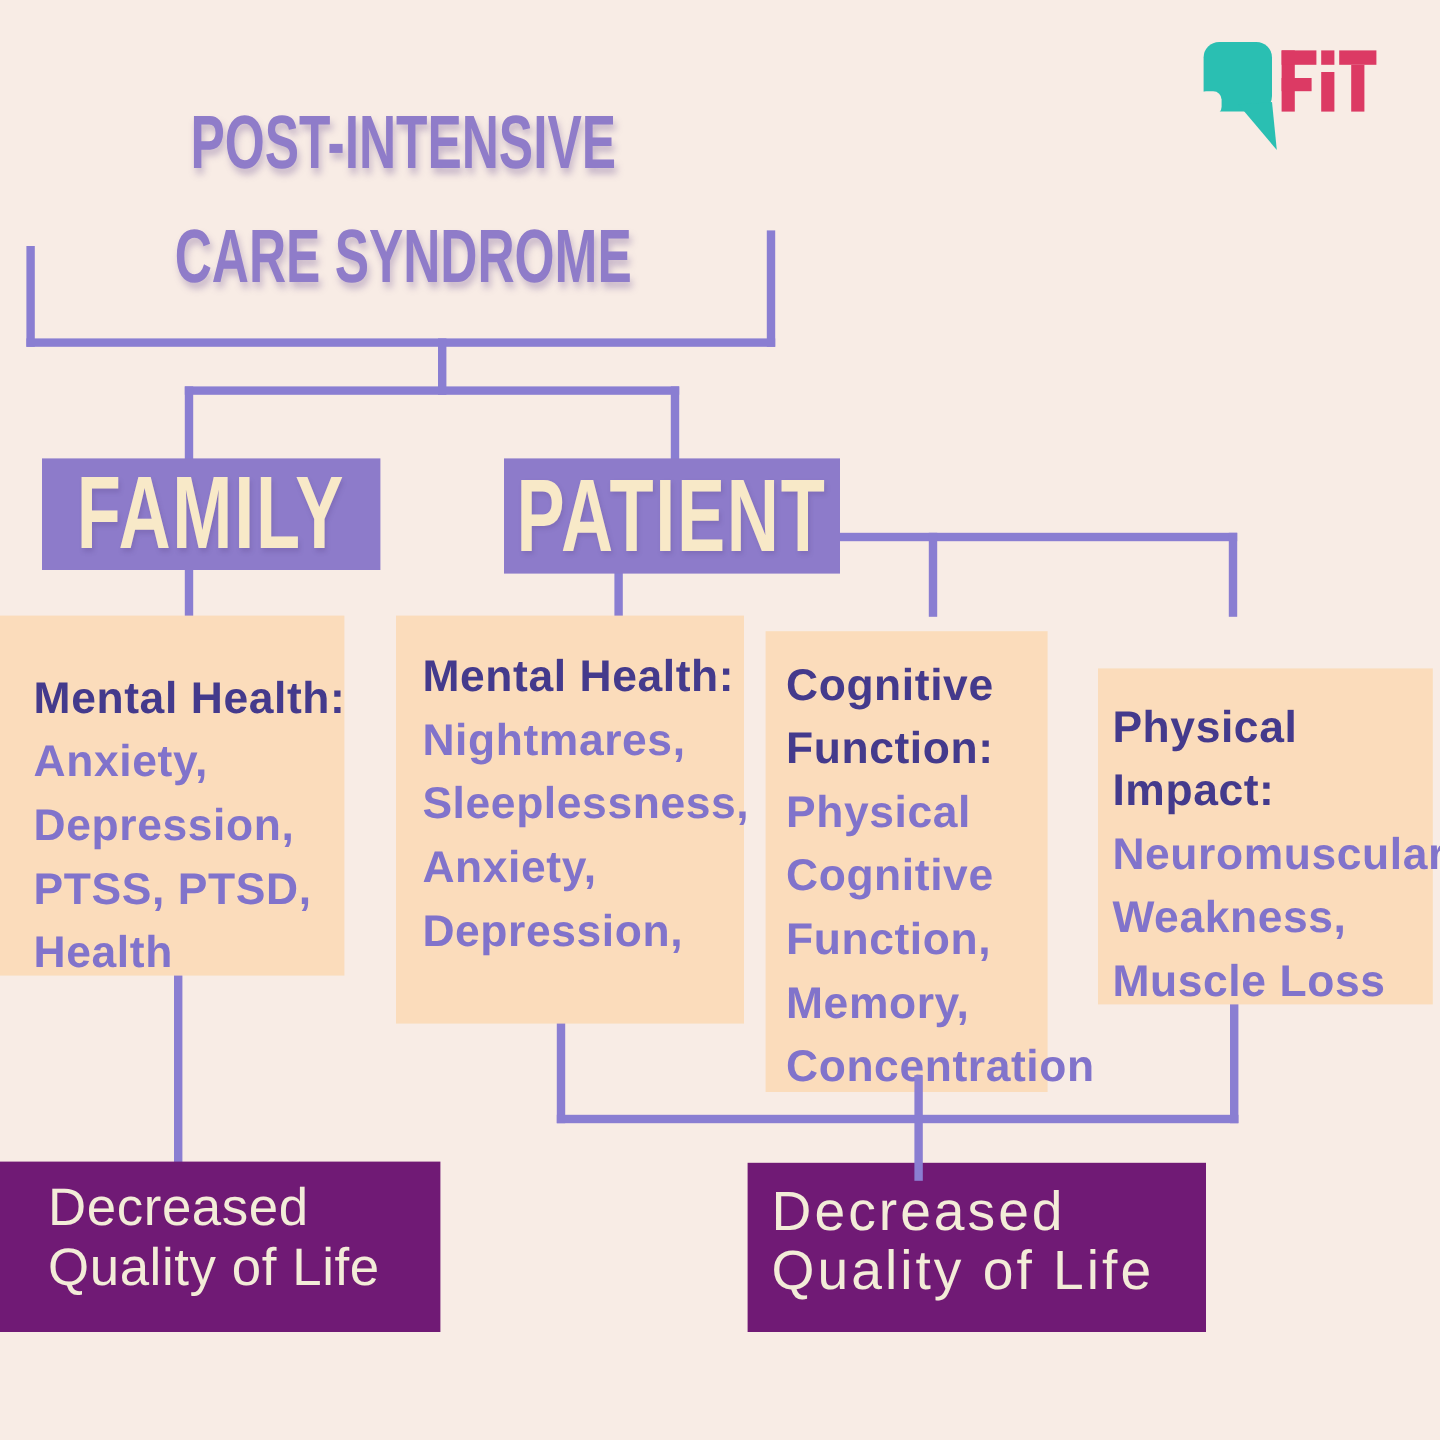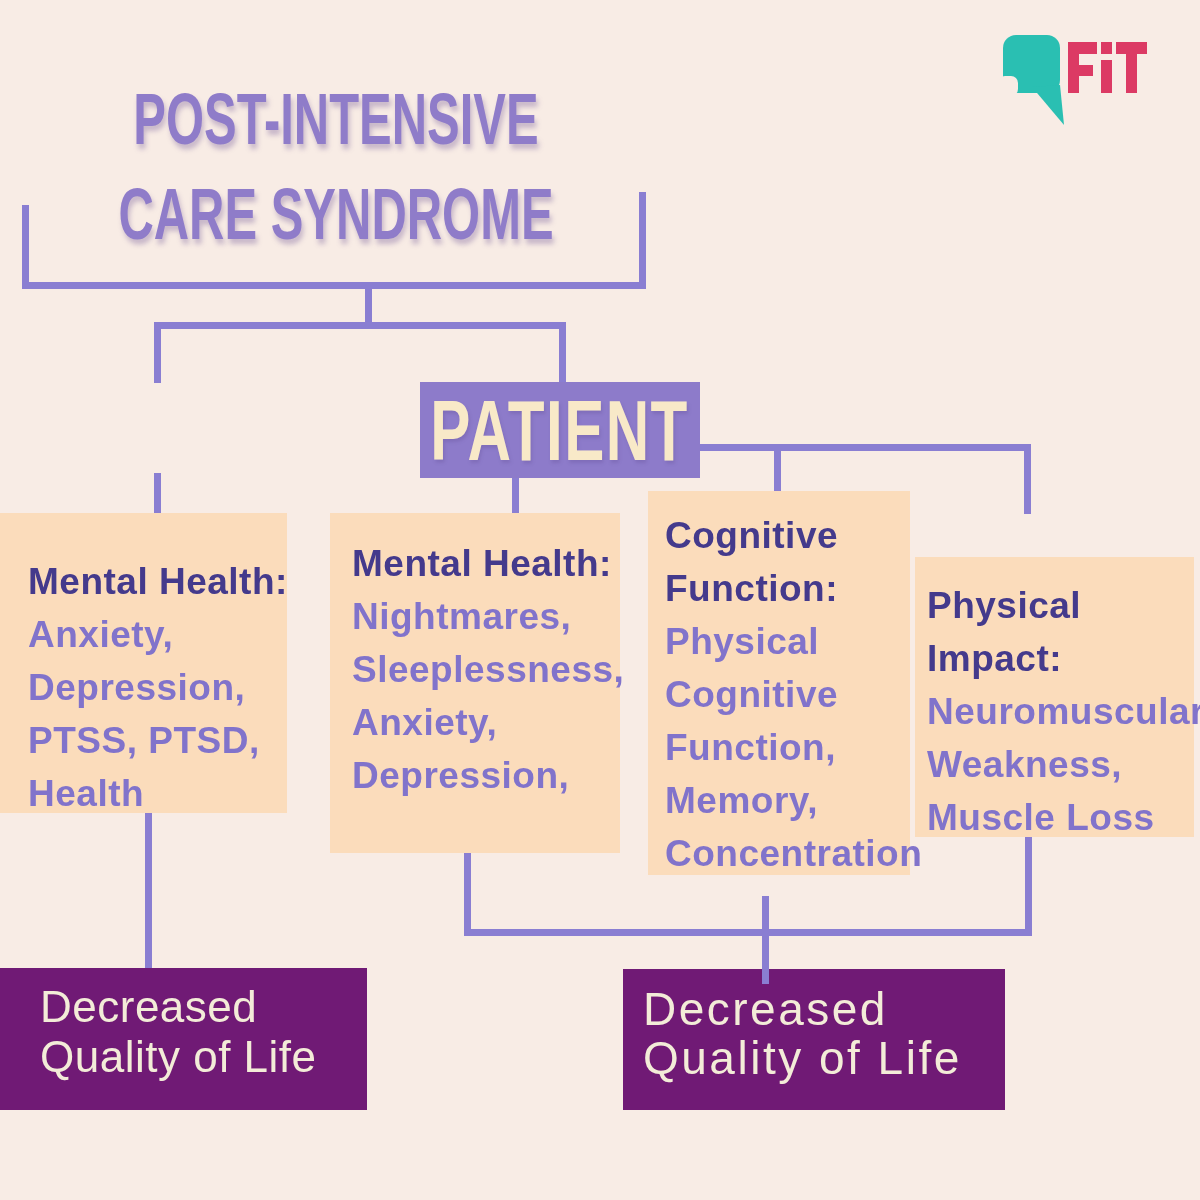--- a/index.html
+++ b/index.html
@@ -1,21 +1,21 @@
 <!DOCTYPE html>
 <html><head>
 <meta charset="utf-8">
 <style>
   html,body{margin:0;padding:0;background:#f8ece5;}
   #stage{position:relative;width:1200px;height:1200px;background:#f8ece5;overflow:hidden;
          font-family:"Liberation Sans","DejaVu Sans",sans-serif;}
   .line{position:absolute;background:#8a7ed2;z-index:1;}
   .line.over{z-index:5;}
   .title{position:absolute;left:8px;top:72px;width:656px;text-align:center;color:#8f7cc9;
-         font-weight:bold;font-size:72px;line-height:95px;z-index:2;
+         font-weight:bold;font-size:63px;line-height:95px;z-index:2;
          text-shadow:3px 5px 7px rgba(109,84,150,0.35);}
   .title div{transform:scaleX(0.68);white-space:nowrap;}
   .node{position:absolute;background:#8d7bca;display:flex;align-items:center;justify-content:center;z-index:2;}
   .node span{font-weight:bold;font-size:86px;color:#f8e9c8;transform:scaleX(0.70);
              letter-spacing:2px;white-space:nowrap;text-shadow:2px 3px 4px rgba(90,70,140,0.25);}
   .card{position:absolute;background:#fbdcbb;z-index:2;}
   .card .txt{position:absolute;font-size:37px;line-height:53px;font-weight:bold;
              letter-spacing:0.5px;white-space:nowrap;}
   .hl{color:#443a8c;}
   .il{color:#8173cb;}
@@ -63,20 +63,23 @@
   <div class="line" style="left:512px;top:476px;width:7px;height:38px;"></div>
   <div class="line" style="left:700px;top:444px;width:331px;height:7px;"></div>
   <div class="line" style="left:774px;top:444px;width:7px;height:70px;"></div>
   <div class="line" style="left:1024px;top:444px;width:7px;height:70px;"></div>
   <div class="line" style="left:145px;top:812px;width:7px;height:157px;"></div>
   <div class="line" style="left:464px;top:852px;width:7px;height:84px;"></div>
   <div class="line" style="left:464px;top:929px;width:568px;height:7px;"></div>
   <div class="line over" style="left:762px;top:896px;width:7px;height:88px;"></div>
   <div class="line" style="left:1025px;top:793px;width:7px;height:143px;"></div>
 
+  <div class="node" style="left:35px;top:382px;width:282px;height:93px;">
+    <span>FAMILY</span>
+  </div>
   <div class="node" style="left:420px;top:382px;width:280px;height:96px;text-align:center;">
     <span>PATIENT</span>
   </div>
 
   <div class="card" style="left:0px;top:513px;width:287px;height:300px;">
     <div class="txt" style="left:28px;top:42px;">
       <div class="hl">Mental Health:</div>
       <div class="il">Anxiety,</div>
       <div class="il">Depression,</div>
       <div class="il">PTSS, PTSD,</div>
@@ -87,21 +90,21 @@
   <div class="card" style="left:330px;top:513px;width:290px;height:340px;">
     <div class="txt" style="left:22px;top:24px;">
       <div class="hl">Mental Health:</div>
       <div class="il">Nightmares,</div>
       <div class="il">Sleeplessness,</div>
       <div class="il">Anxiety,</div>
       <div class="il">Depression,</div>
     </div>
   </div>
 
-  <div class="card" style="left:638px;top:491px;width:262px;height:384px;margin-left:10px;">
+  <div class="card" style="left:638px;top:526px;width:235px;height:384px;">
     <div class="txt" style="left:17px;top:18px;">
       <div class="hl">Cognitive</div>
       <div class="hl">Function:</div>
       <div class="il">Physical</div>
       <div class="il">Cognitive</div>
       <div class="il">Function,</div>
       <div class="il">Memory,</div>
       <div class="il">Concentration</div>
     </div>
   </div>

